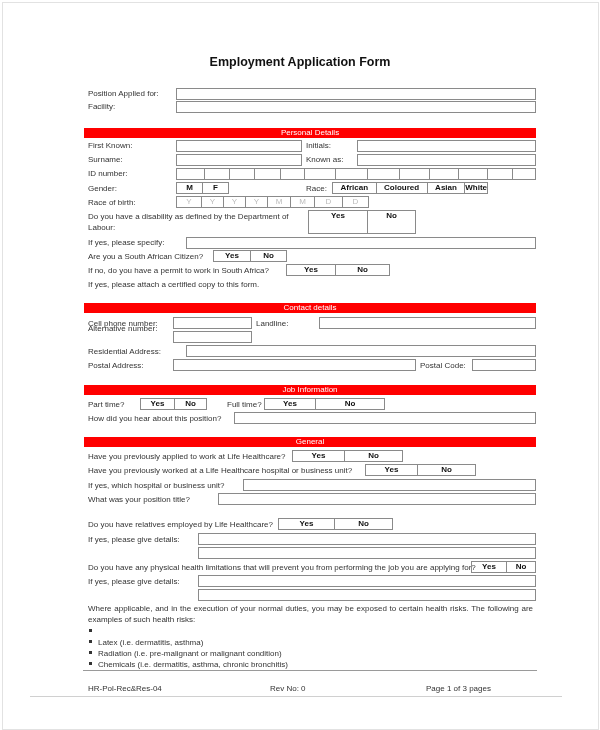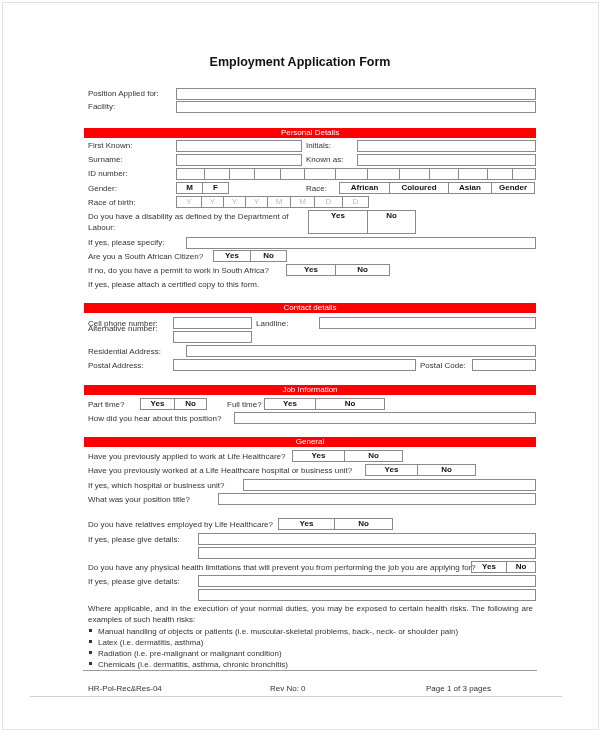--- a/index.html
+++ b/index.html
@@ -64,25 +64,25 @@
   <div class="c" style="width:25px"></div>
   <div class="c" style="flex:1"></div>
 </div>
 
 <div class="lbl" style="left:88px;top:184px">Gender:</div>
 <div class="grp" style="left:176px;top:182px;width:53px">
   <div class="c" style="width:26px">M</div>
   <div class="c" style="flex:1">F</div>
 </div>
 <div class="lbl" style="left:306px;top:184px">Race:</div>
-<div class="grp" style="left:339px;top:182px;width:196px">
+<div class="grp" style="left:332px;top:182px;width:156px">
   <div class="c" style="width:50px">African</div>
   <div class="c" style="width:59px">Coloured</div>
   <div class="c" style="width:43px">Asian</div>
-  <div class="c" style="flex:1">Gender</div>
+  <div class="c" style="flex:1">White</div>
 </div>
 
 <div class="lbl" style="left:88px;top:198px">Race of birth:</div>
 <div class="grp dob" style="left:176px;top:196px;width:193px">
   <div class="c" style="width:25px">Y</div>
   <div class="c" style="width:22px">Y</div>
   <div class="c" style="width:22px">Y</div>
   <div class="c" style="width:22px">Y</div>
   <div class="c" style="width:23px">M</div>
   <div class="c" style="width:24px">M</div>
@@ -183,21 +183,21 @@
   <div class="c" style="width:35px">Yes</div>
   <div class="c" style="flex:1">No</div>
 </div>
 
 <div class="lbl" style="left:88px;top:577px">If yes, please give details:</div>
 <div class="box" style="left:198px;top:575px;width:338px;height:12px"></div>
 <div class="box" style="left:198px;top:589px;width:338px;height:12px"></div>
 
 <div class="para" style="top:603px">Where applicable, and in the execution of your normal duties, you may be exposed to certain health risks. The following are examples of such health risks:</div>
 
-<div class="bul" style="top:627px"><span class="dot"></span><span>Manual handling of objects or patients (i.e. muscular-skeletal problems, back-, neck- or shoulder pain)</span></div>
+<div class="bul" style="top:627px"><span class="dot"></span></div>
 <div class="bul" style="top:638px"><span class="dot"></span><span>Latex (i.e. dermatitis, asthma)</span></div>
 <div class="bul" style="top:649px"><span class="dot"></span><span>Radiation (i.e. pre-malignant or malignant condition)</span></div>
 <div class="bul" style="top:660px"><span class="dot"></span><span>Chemicals (i.e. dermatitis, asthma, chronic bronchitis)</span></div>
 
 <div class="hr" style="left:83px;top:670px;width:454px"></div>
 
 <div class="foot" style="left:88px">HR-Pol-Rec&amp;Res-04</div>
 <div class="foot" style="left:270px">Rev No: 0</div>
 <div class="foot" style="left:426px">Page 1 of 3 pages</div>
 <div class="hr" style="left:30px;top:696px;width:532px;background:#d0d0d0"></div>

